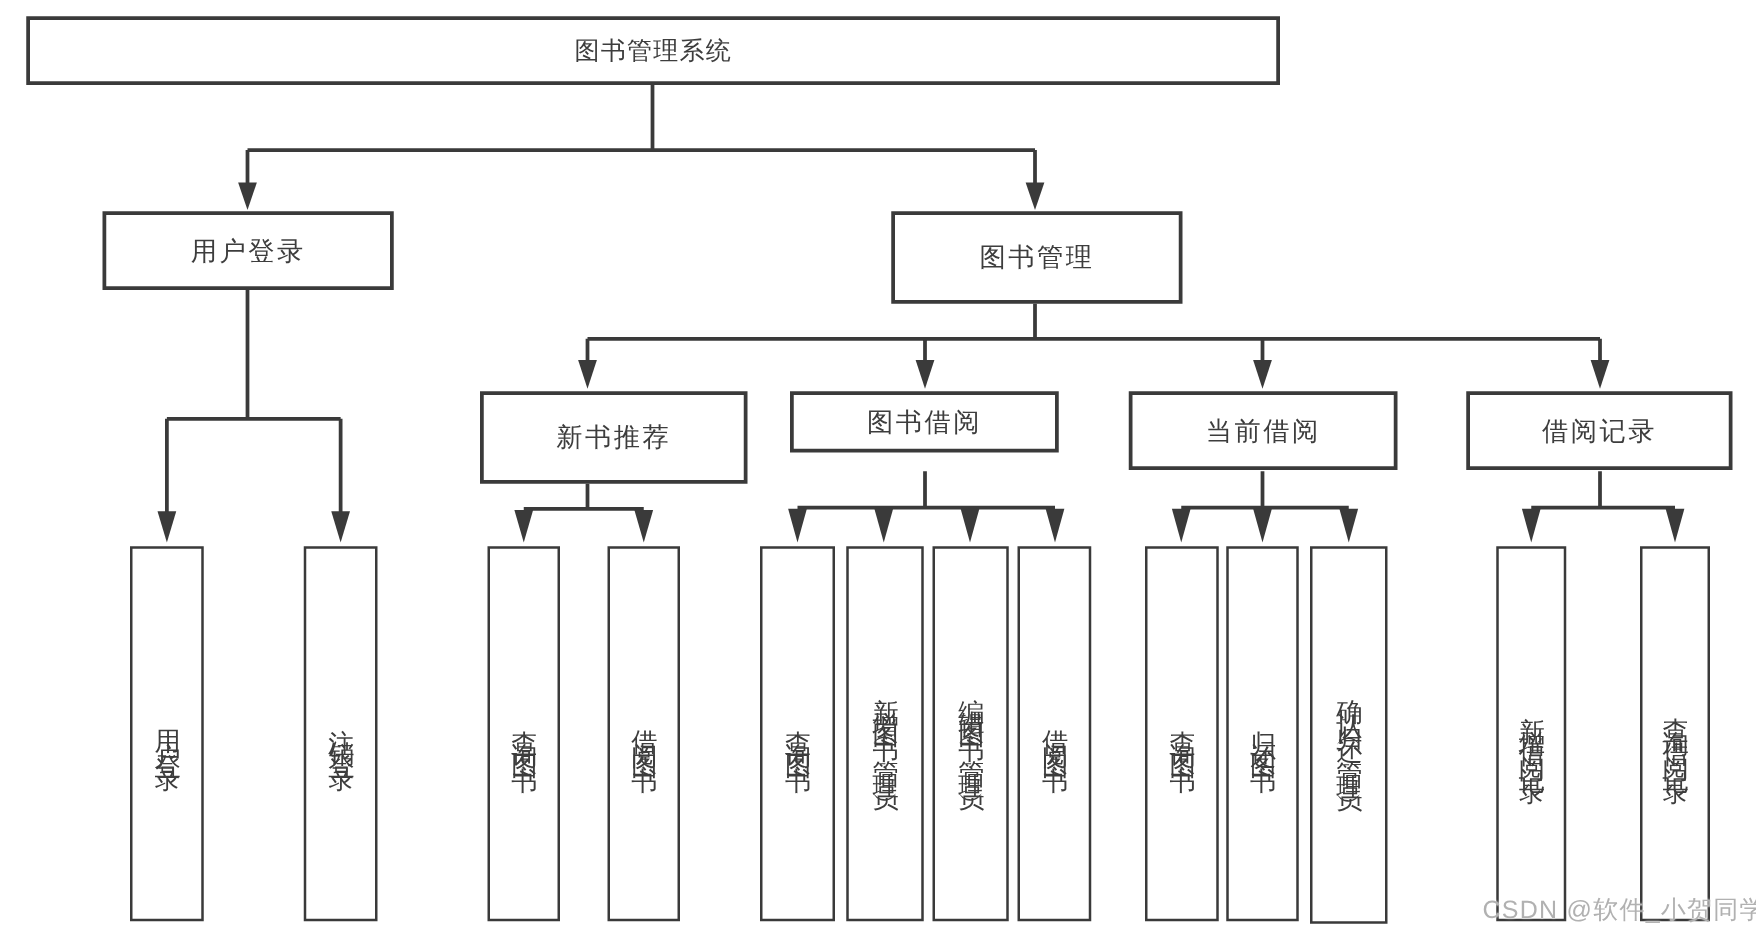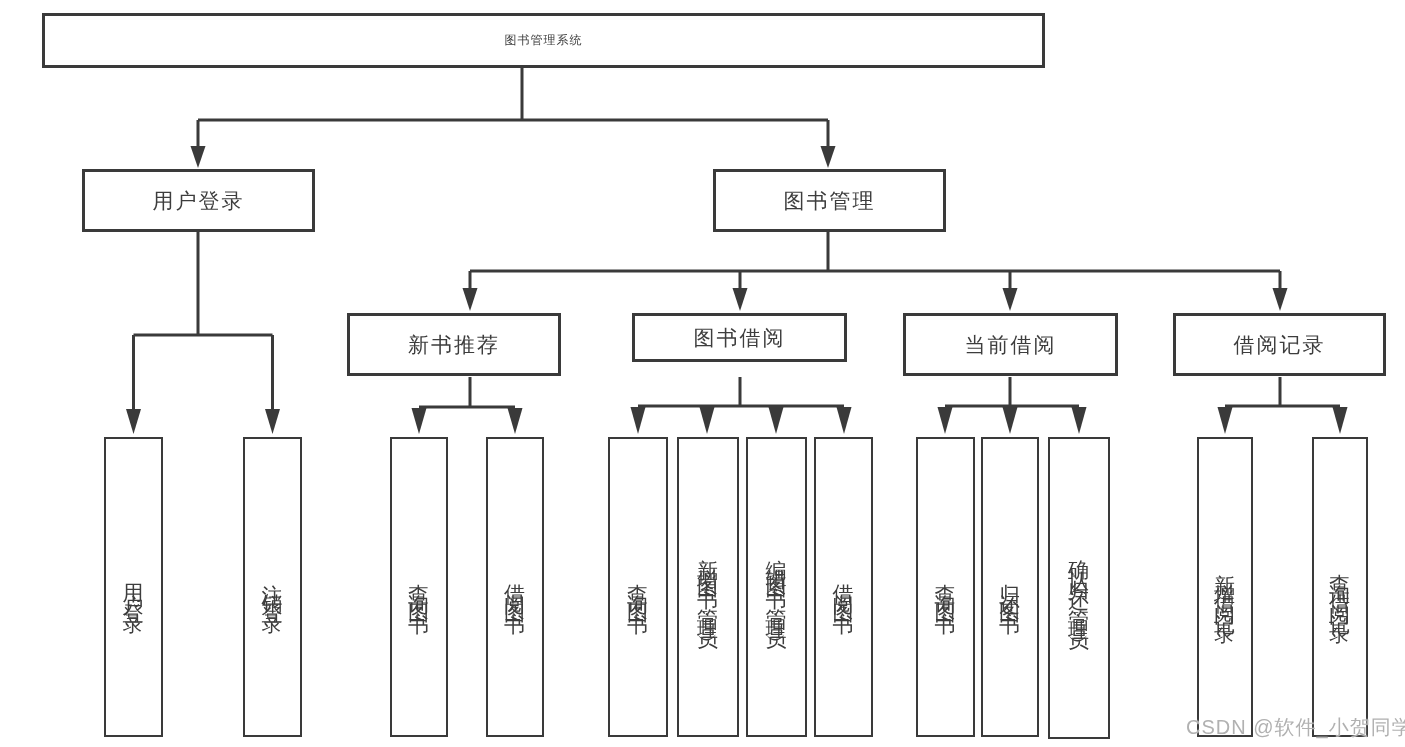--- a/index.html
+++ b/index.html
@@ -6,21 +6,21 @@
   .canvas{
     position:relative;width:1405px;height:747px;background:#ffffff;overflow:hidden;
     font-family:"Liberation Sans","DejaVu Sans",sans-serif;color:#3d3d3d;
   }
   .connectors{position:absolute;left:0;top:0;width:1405px;height:747px;pointer-events:none;}
   .box{
     position:absolute;box-sizing:border-box;background:#ffffff;
     border:3px solid #3a3a3a;display:flex;align-items:center;justify-content:center;
   }
   .hbox{font-size:21px;letter-spacing:2px;}
-  .rootbox{font-size:12px;letter-spacing:1px;margin-left:21px;}
+  .rootbox{font-size:20px;letter-spacing:1px;}
   .leaf{
     border-width:2.5px;
     writing-mode:vertical-rl;text-orientation:mixed;
     font-size:21px;letter-spacing:10px;line-height:1;
     padding:4px 0;
   }
   .leaf span{display:block;}
   .watermark{
     position:absolute;left:1186px;top:714px;z-index:5;
     font-size:20px;color:#b1b1b1;letter-spacing:1px;white-space:nowrap;
@@ -63,25 +63,25 @@
     </g>
   </svg>
 
   <div class="box rootbox" style="left:21px;top:13px;width:1003px;height:55px">
     <span>图书管理系统</span>
   </div>
 
   <div class="box hbox" style="left:82px;top:169px;width:233px;height:63px">
     <span>用户登录</span>
   </div>
-  <div class="box hbox" style="left:713px;top:169px;width:233px;height:63px">
+  <div class="box hbox" style="left:713px;top:169px;width:233px;height:74px">
     <span>图书管理</span>
   </div>
 
-  <div class="box hbox" style="left:347px;top:313px;width:214px;height:63px">
+  <div class="box hbox" style="left:384px;top:313px;width:214px;height:74px">
     <span>新书推荐</span>
   </div>
   <div class="box hbox" style="left:632px;top:313px;width:215px;height:49px">
     <span>图书借阅</span>
   </div>
   <div class="box hbox" style="left:1173px;top:313px;width:213px;height:63px">
     <span>借阅记录</span>
   </div>
   <div class="box hbox" style="left:903px;top:313px;width:215px;height:63px">
     <span>当前借阅</span>

